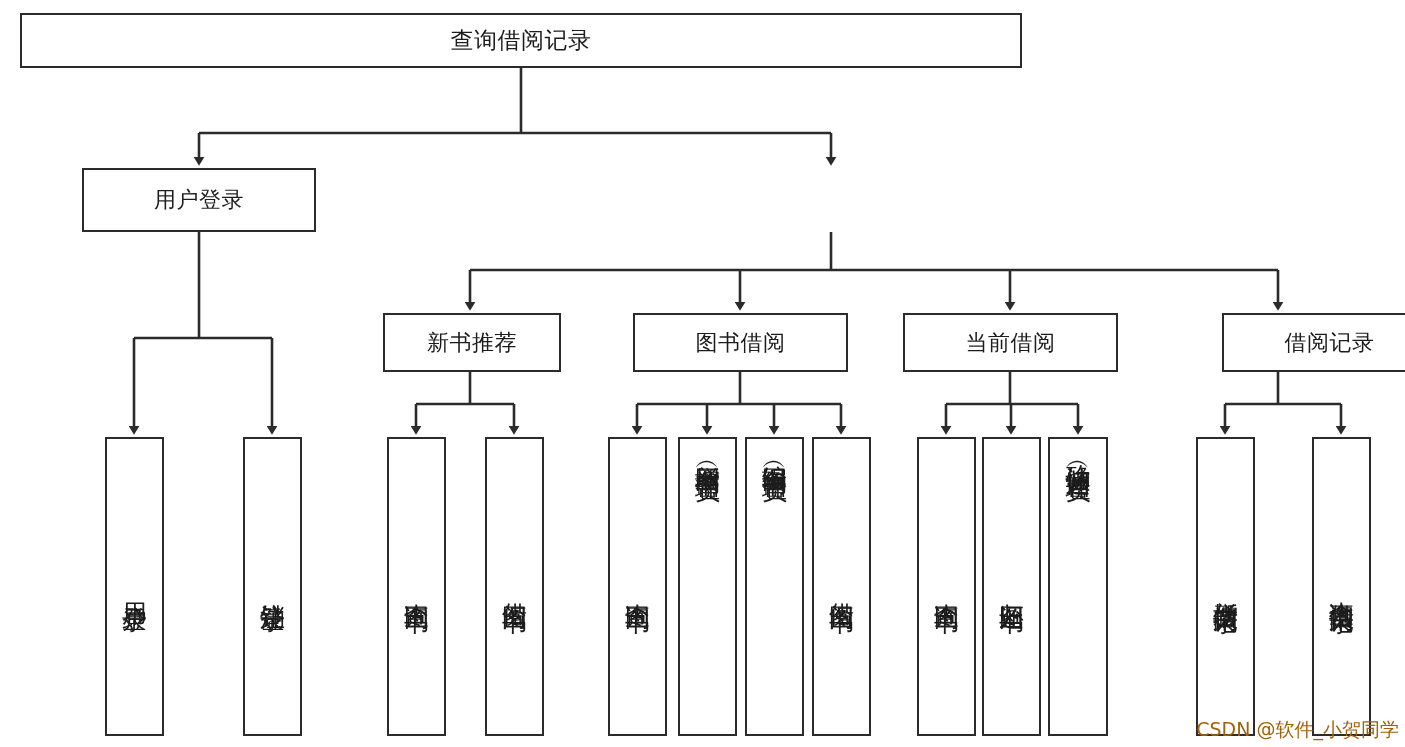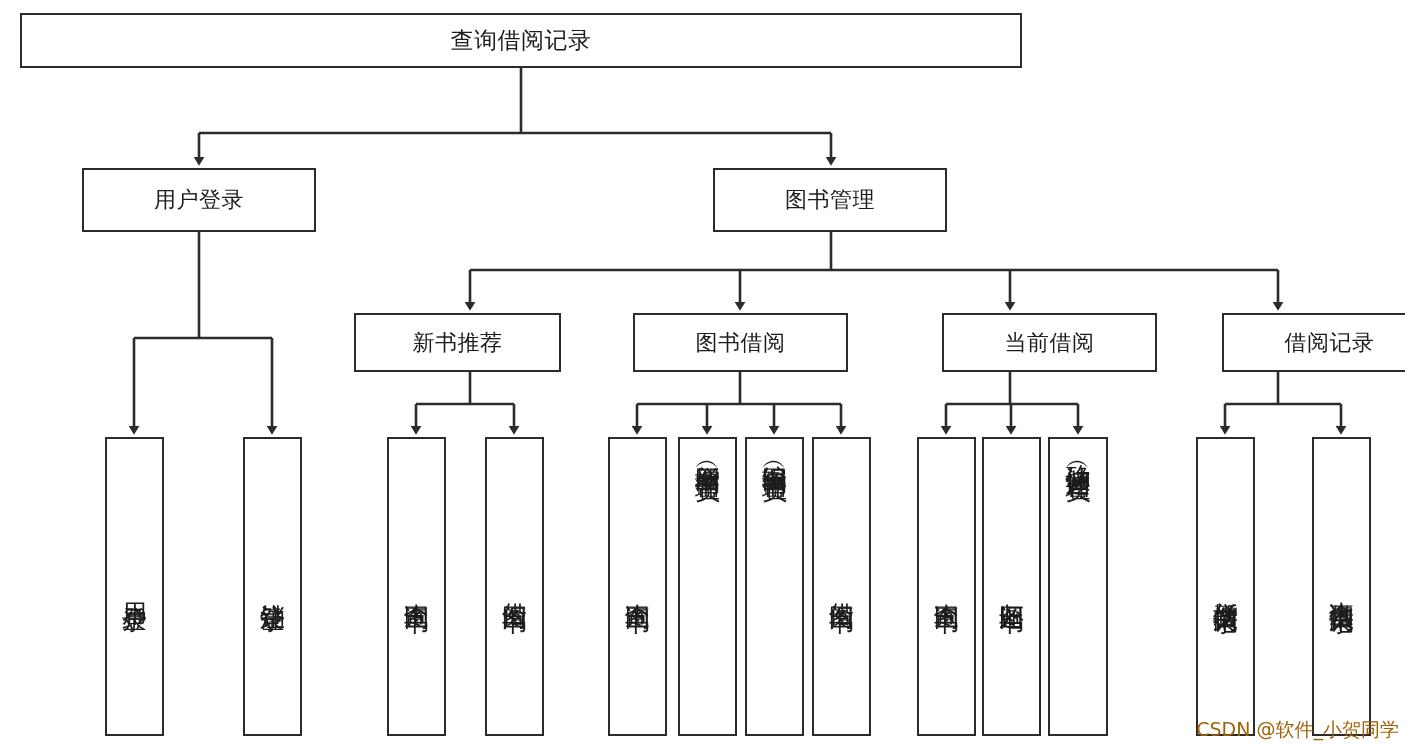--- a/index.html
+++ b/index.html
@@ -141,33 +141,30 @@
   </svg>
 
   <div class="node horiz root" style="left:20px; top:13px; width:1002px; height:55px;">
     <span class="label">查询借阅记录</span>
   </div>
 
   <div class="node horiz" style="left:82px; top:168px; width:234px; height:64px;">
     <span class="label">用户登录</span>
   </div>
 
-  <div class="node horiz" style="left:713px; top:168px; width:234px; height:64px;">
-    <span class="label">图书管理</span>
-  </div>
-
-  <div class="node horiz" style="left:354px; top:313px; width:207px; height:59px;align-items:center;">
+
+  <div class="node horiz" style="left:383px; top:313px; width:178px; height:59px;align-items:center;">
     <span class="label">新书推荐</span>
   </div>
 
   <div class="node horiz" style="left:633px; top:313px; width:215px; height:59px;justify-content:center;">
     <span class="label">图书借阅</span>
   </div>
 
-  <div class="node horiz" style="left:942px; top:313px; width:215px; height:59px;">
+  <div class="node horiz" style="left:903px; top:313px; width:215px; height:59px;">
     <span class="label">当前借阅</span>
   </div>
 
   <div class="node horiz" style="left:1222px; top:313px; width:215px; height:59px;">
     <span class="label">借阅记录</span>
   </div>
 
   <div class="node vert centered" style="left:105px; top:437px; width:59px; height:299px;">
     <span class="label">用户登录</span>
   </div>

